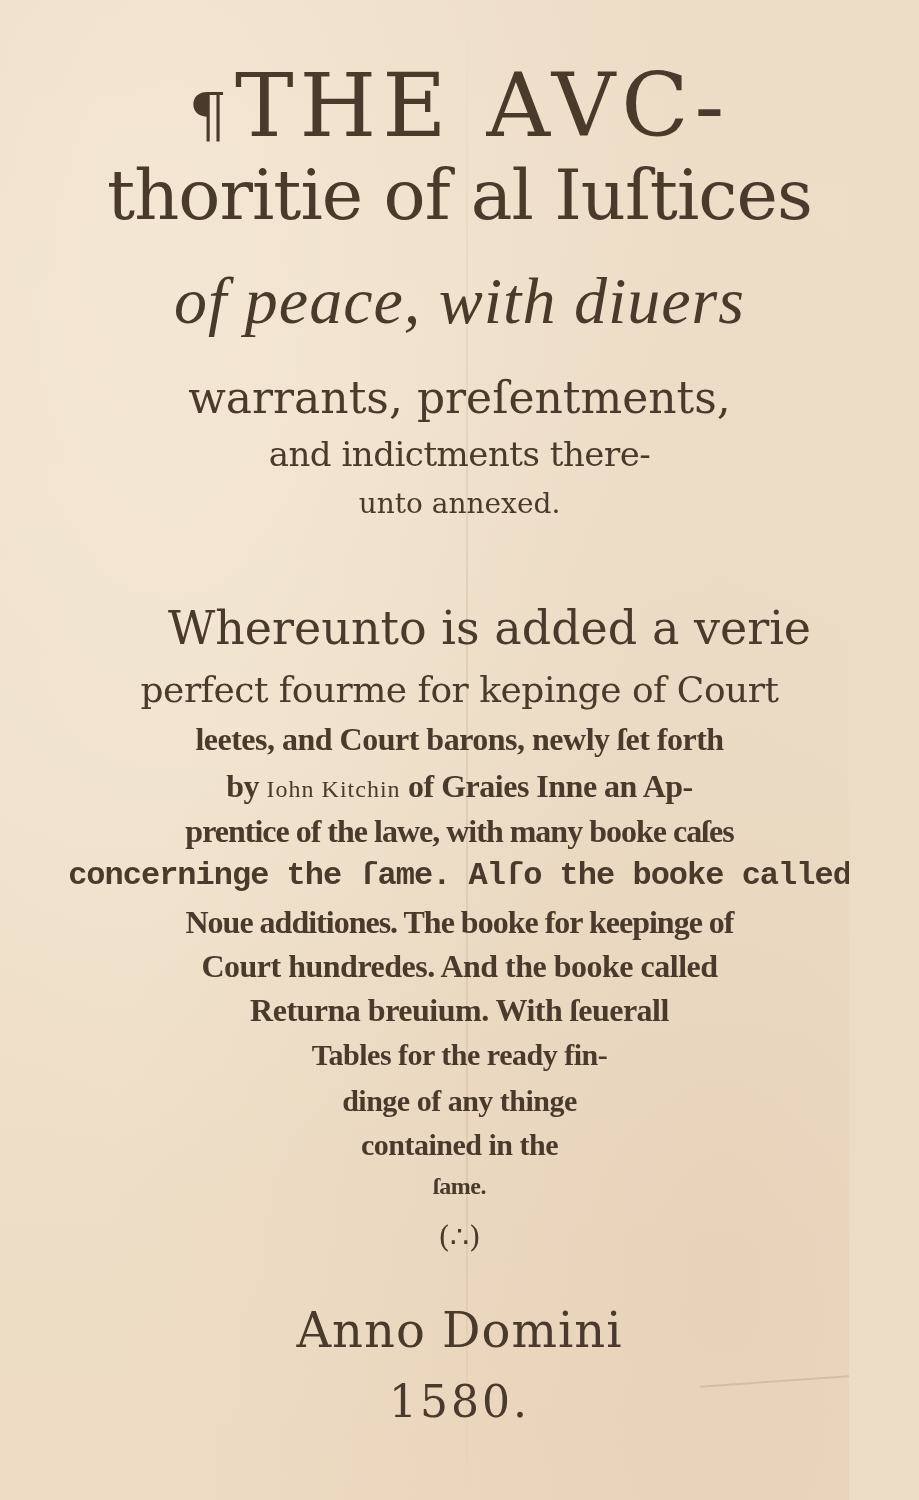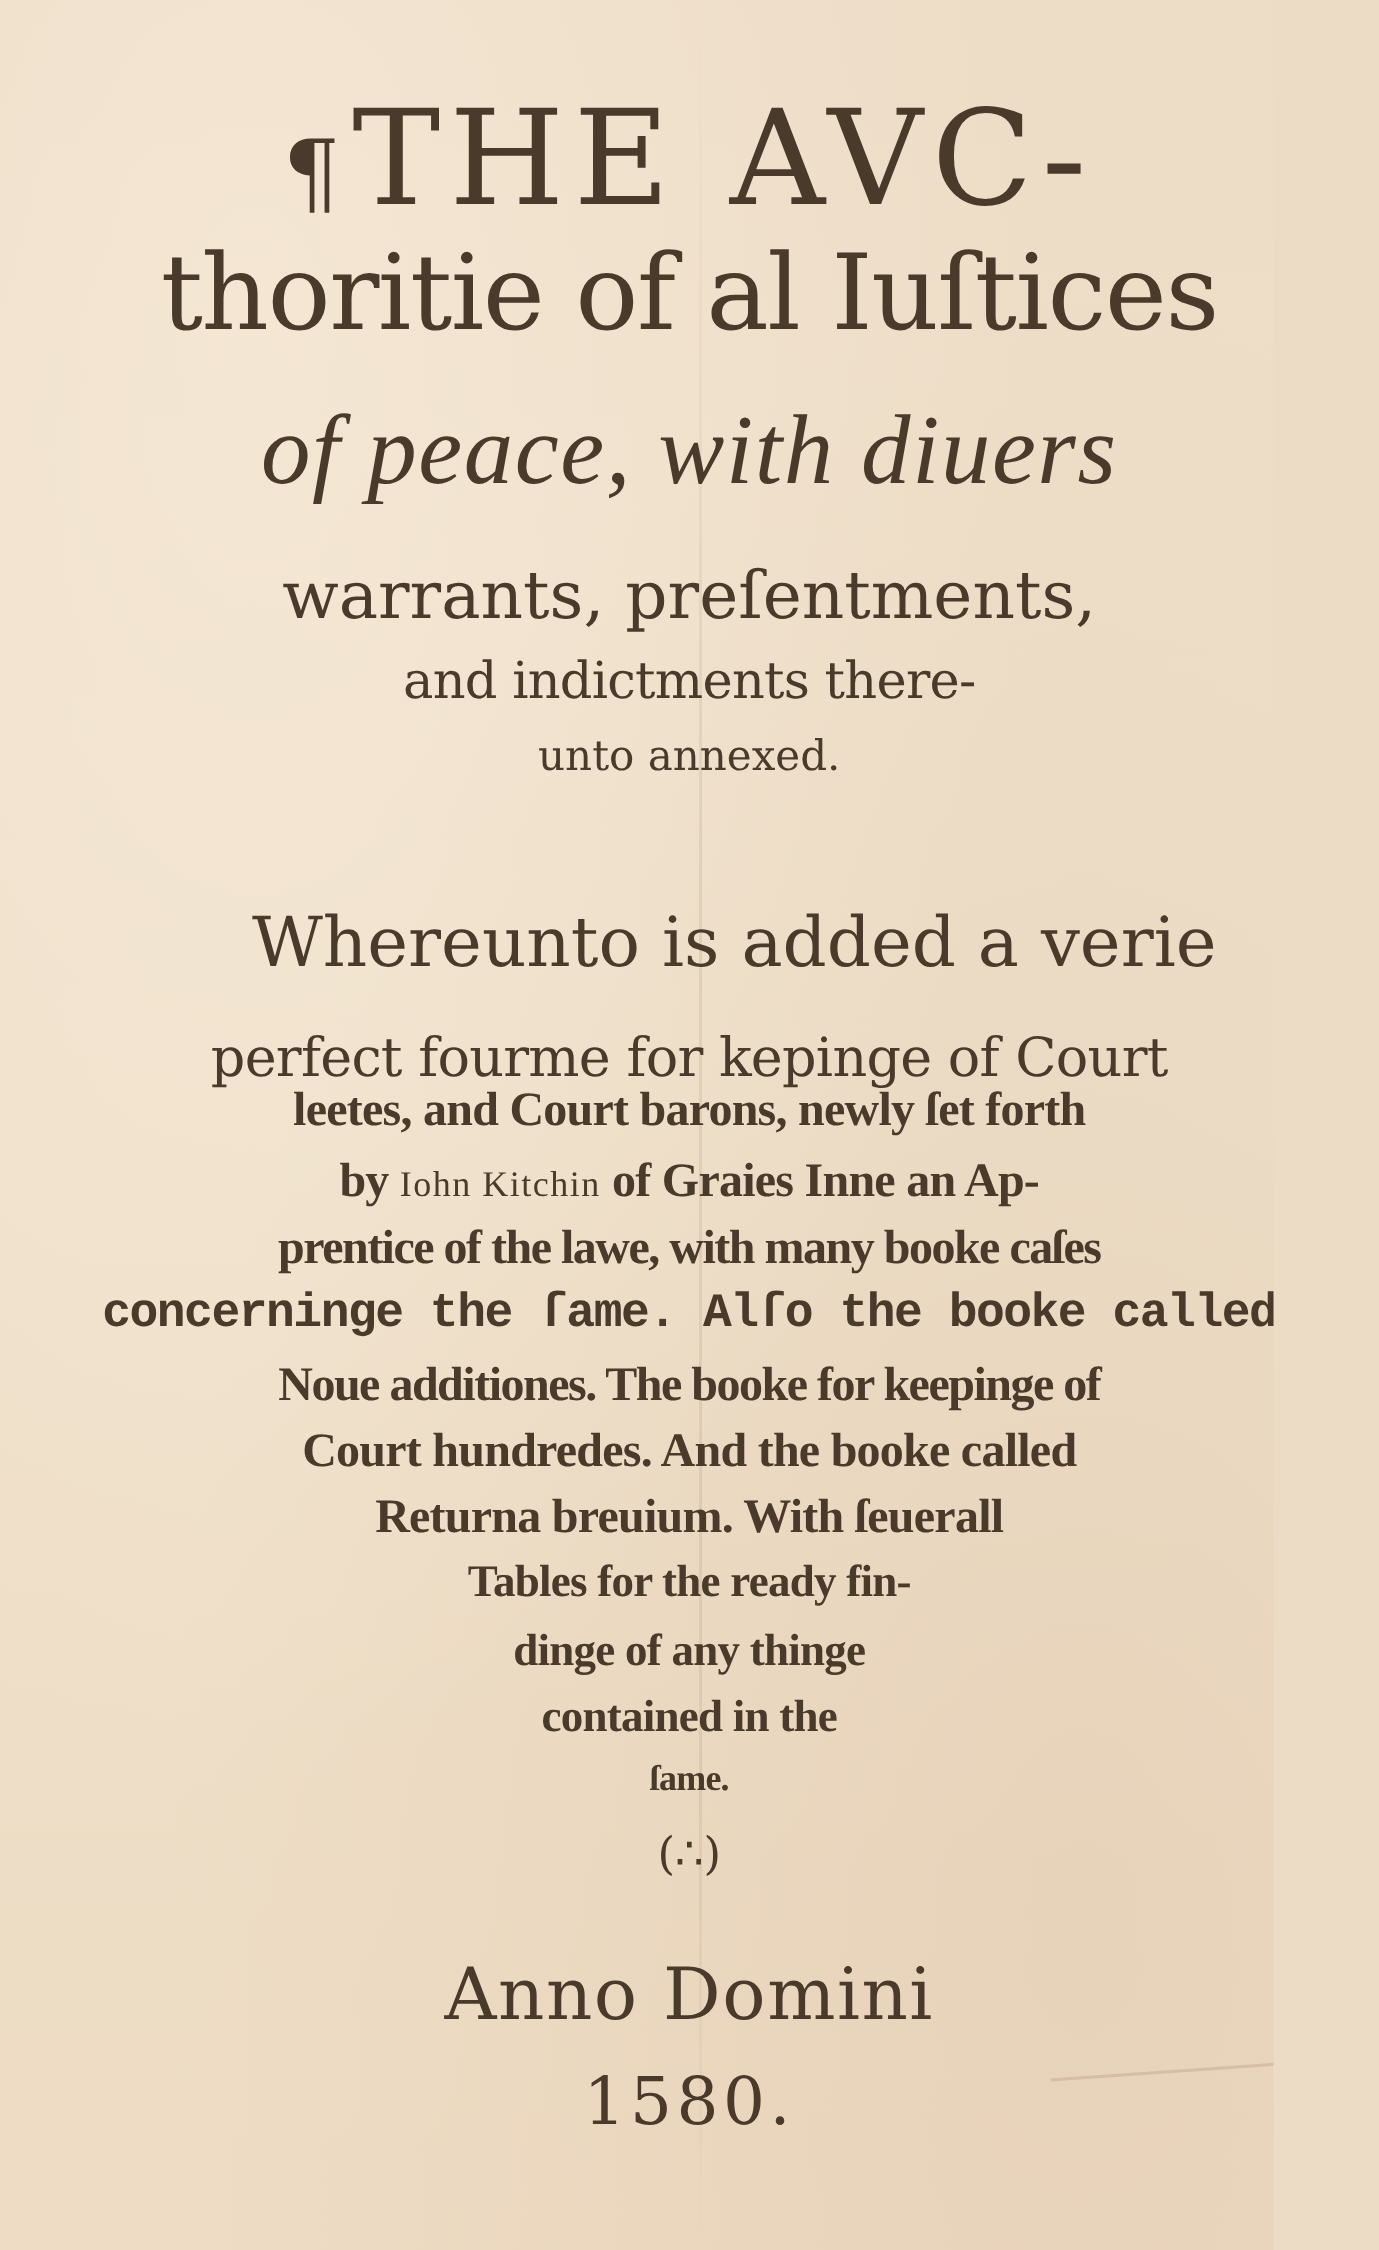--- a/index.html
+++ b/index.html
@@ -89,21 +89,21 @@
   <div class="line italic" style="top:268px; font-size:66px; letter-spacing:1px;">of peace, with diuers</div>
 
   <div class="line roman" style="top:376px; font-size:44px; letter-spacing:0px;">warrants, preſentments,</div>
 
   <div class="line roman" style="top:437px; font-size:34px; letter-spacing:-0.5px;">and indictments there-</div>
 
   <div class="line roman" style="top:490px; font-size:28px;">unto annexed.</div>
 
   <div class="line roman" style="top:605px; font-size:46px; letter-spacing:0px;padding-left:30px;">Whereunto is added a verie</div>
 
-  <div class="line roman" style="top:672px; font-size:36px; letter-spacing:-0.5px;margin-top:16px;">perfect fourme for kepinge of Court</div>
+  <div class="line roman" style="top:672px; font-size:36px; letter-spacing:-0.5px;">perfect fourme for kepinge of Court</div>
 
   <div class="line blackletter" style="top:723px; font-size:32px;">leetes, and Court barons, newly ſet forth</div>
 
   <div class="line blackletter" style="top:770px; font-size:32px;">
     <span>by</span>
     <span class="small-caps-name">Iohn Kitchin</span>
     <span>of Graies Inne an Ap-</span>
   </div>
 
   <div class="line blackletter" style="top:815px; font-size:32px; letter-spacing:-1px;">prentice of the lawe, with many booke caſes</div>

